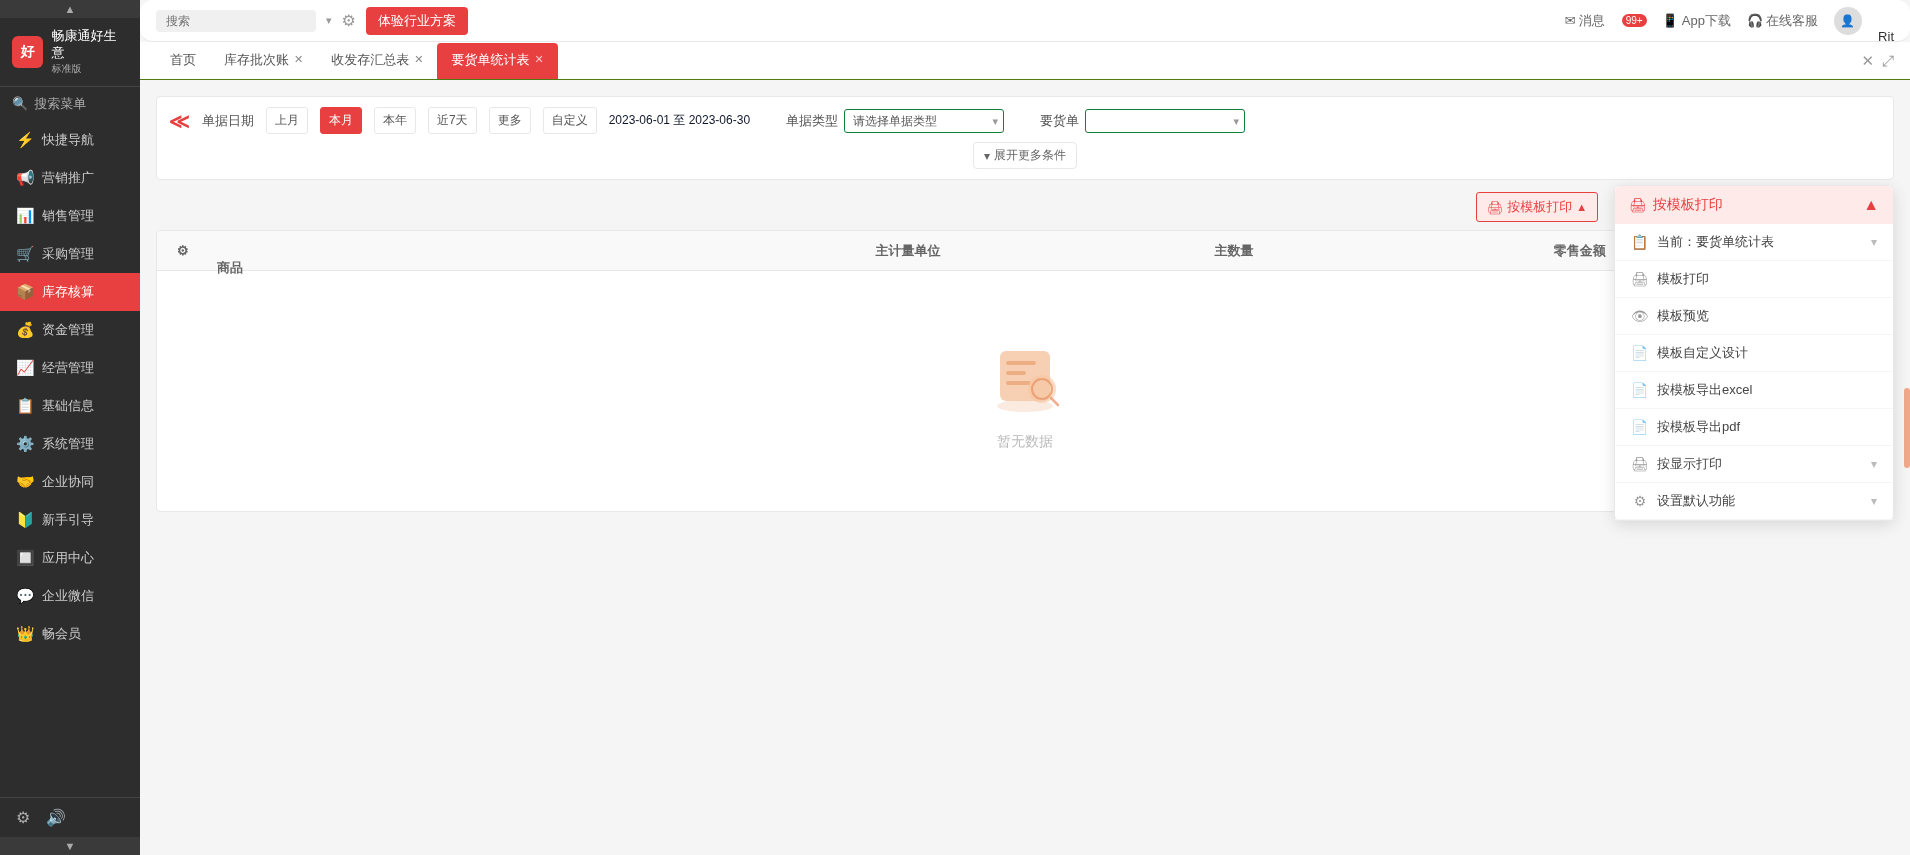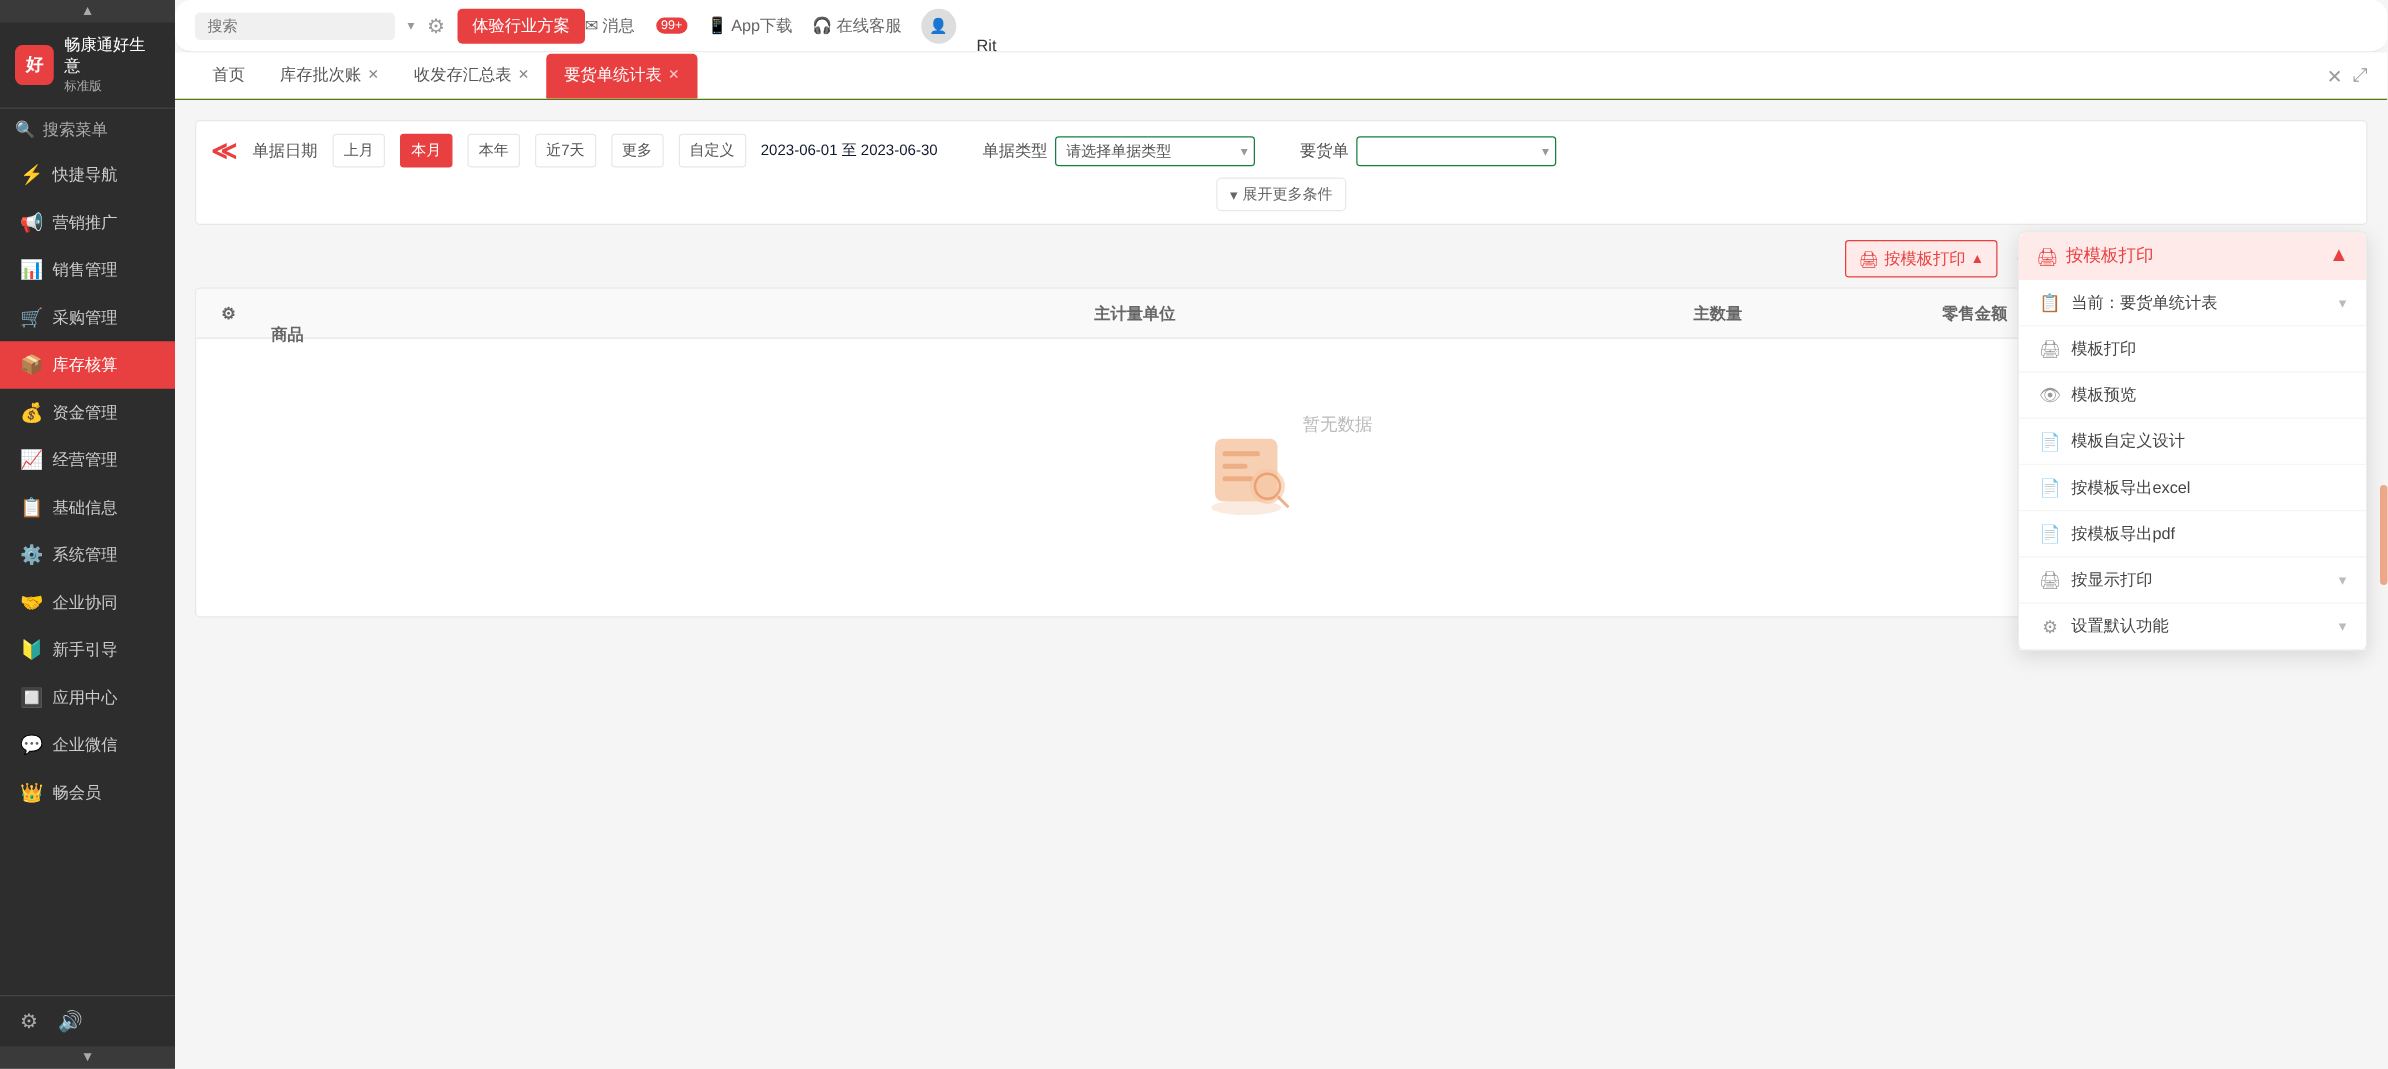--- a/index.html
+++ b/index.html
@@ -80,20 +80,21 @@
     }
 
     
     .top-bar {
       background: #fff;
       border-bottom: 1px solid #e8e8e8;
       padding: 4px 16px;
       height: 42px;
       display: flex;
       align-items: center;
+      justify-content: space-between;
       flex-shrink: 0;
       border-radius: 13px;
     }
     .top-bar-left { display: flex; align-items: center; gap: 10px; }
     .top-search-box {
       background: #f0f0f0;
       border: none;
       border-radius: 4px;
       padding: 4px 10px;
       font-size: 12px;
@@ -293,27 +294,28 @@
     .th {
       font-size: 13px;
       color: #666;
       font-weight: 600;
       padding: 0 10px;
       flex-shrink: 0;
     }
     .th-settings { width: 40px; }
     .th-product { flex: 2; margin-top: 35px; }
     .th-unit { flex: 1; }
-    .th-qty { flex: 1; text-align: center; }
+    .th-qty { flex: 1; }
     .th-amount { flex: 1; }
 
     
     .empty-state {
       display: flex;
-      flex-direction: row;
+      flex-direction: column;
+      align-items: center;
       justify-content: center;
       padding: 60px 0;
       color: #bbb;
       font-size: 14px;
     }
     .empty-icon {
       width: 90px;
       height: 90px;
       margin-bottom: 12px;
       position: relative;

